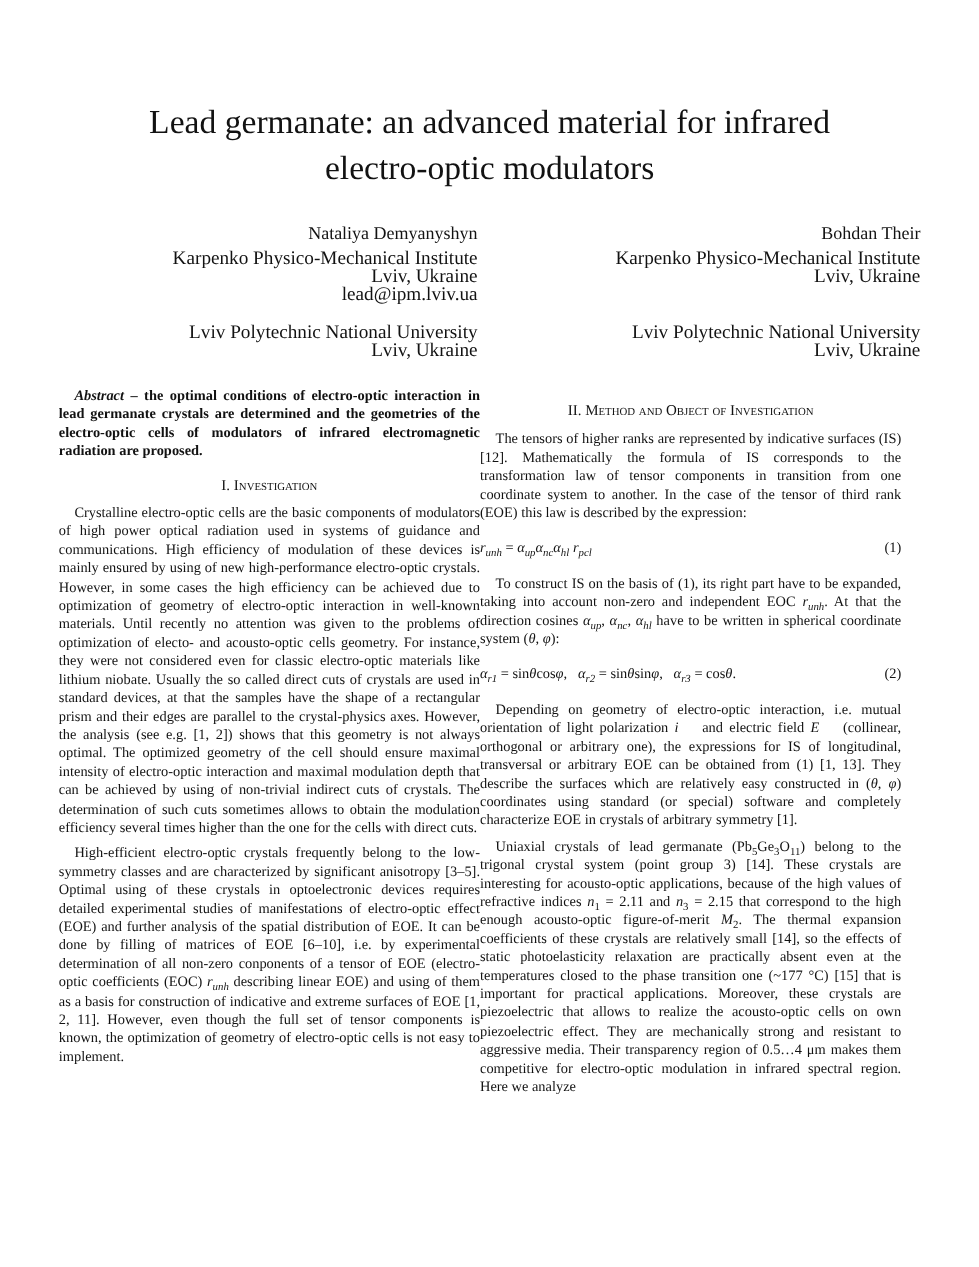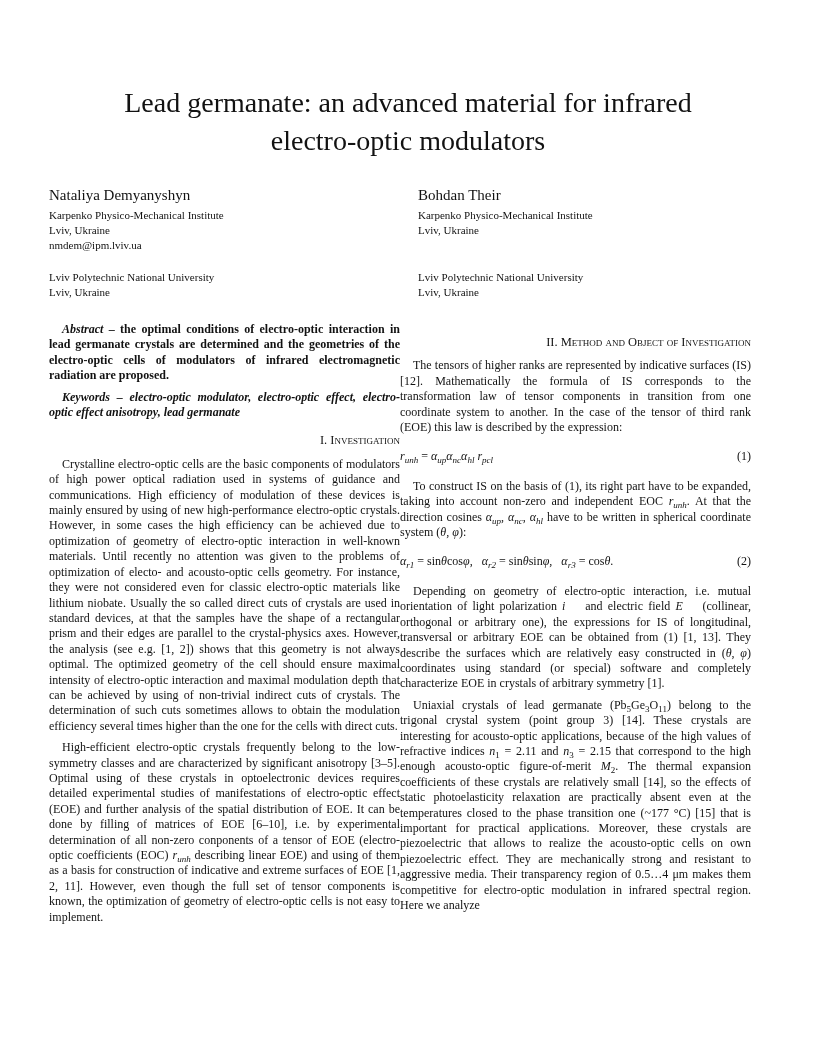--- a/index.html
+++ b/index.html
@@ -27,29 +27,29 @@
   }
   .authors-grid {
     display: grid;
     grid-template-columns: 1fr 1fr;
     row-gap: 17px;
     column-gap: 20px;
     margin: 0 auto 22px auto;
     max-width: 718px;
   }
   .author-block {
-    text-align: left;
+    text-align: right;
   }
   .author-name {
     font-size: 15px;
     line-height: 19px;
     margin-bottom: 3px;
   }
   .author-line {
-    font-size: 11px;
+    font-size: 16px;
     line-height: 15px;
   }
   .columns {
     display: flex;
   }
   .col {
     width: 351px;
     font-size: 12px;
     line-height: 15.4px;
     text-align: justify;
@@ -66,21 +66,21 @@
   }
   .abstract-par .lead {
     font-style: italic;
   }
   .keywords-par {
     font-weight: bold;
     font-style: italic;
   }
   .section-heading {
     font-variant: small-caps;
-    text-align: right;
+    text-align: center;
     text-indent: 0 !important;
     font-size: 12.5px;
     margin: 13px 0 8px 0 !important;
     font-weight: normal;
   }
   .equation {
     position: relative;
     text-align: left;
     margin: 14px 0;
     font-size: 12px;
@@ -103,42 +103,41 @@
 
 <div class="page">
 
   <h1 class="paper-title">Lead germanate: an advanced material for infrared electro-optic modulators</h1>
 
   <div class="authors-grid">
     <div class="author-block">
       <div class="author-name">Nataliya Demyanyshyn</div>
       <div class="author-line">Karpenko Physico-Mechanical Institute</div>
       <div class="author-line">Lviv, Ukraine</div>
-      <div class="author-line">nmdem@ipm.lviv.ua</div>
+      <div class="author-line">lead@ipm.lviv.ua</div>
     </div>
     <div class="author-block">
       <div class="author-name">Bohdan Their</div>
       <div class="author-line">Karpenko Physico-Mechanical Institute</div>
       <div class="author-line">Lviv, Ukraine</div>
     </div>
     <div class="author-block">
       <div class="author-line">Lviv Polytechnic National University</div>
       <div class="author-line">Lviv, Ukraine</div>
     </div>
     <div class="author-block">
       <div class="author-line">Lviv Polytechnic National University</div>
       <div class="author-line">Lviv, Ukraine</div>
     </div>
   </div>
 
   <div class="columns">
 
     <div class="col">
       <p class="abstract-par"><span class="lead">Abstract</span><span> – the optimal conditions of electro-optic interaction in lead germanate crystals are determined and the geometries of the electro-optic cells of modulators of infrared electromagnetic radiation are proposed.</span></p>
-      <p class="keywords-par">Keywords – electro-optic modulator, electro-optic effect, electro-optic effect anisotropy, lead germanate</p>
 
       <p class="section-heading">I. Investigation</p>
 
       <p>Crystalline electro-optic cells are the basic components of modulators of high power optical radiation used in systems of guidance and communications. High efficiency of modulation of these devices is mainly ensured by using of new high-performance electro-optic crystals. However, in some cases the high efficiency can be achieved due to optimization of geometry of electro-optic interaction in well-known materials. Until recently no attention was given to the problems of optimization of electo- and acousto-optic cells geometry. For instance, they were not considered even for classic electro-optic materials like lithium niobate. Usually the so called direct cuts of crystals are used in standard devices, at that the samples have the shape of a rectangular prism and their edges are parallel to the crystal-physics axes. However, the analysis (see e.g. [1, 2]) shows that this geometry is not always optimal. The optimized geometry of the cell should ensure maximal intensity of electro-optic interaction and maximal modulation depth that can be achieved by using of non-trivial indirect cuts of crystals. The determination of such cuts sometimes allows to obtain the modulation efficiency several times higher than the one for the cells with direct cuts.</p>
       <p>High-efficient electro-optic crystals frequently belong to the low-symmetry classes and are characterized by significant anisotropy [3–5]. Optimal using of these crystals in optoelectronic devices requires detailed experimental studies of manifestations of electro-optic effect (EOE) and further analysis of the spatial distribution of EOE. It can be done by filling of matrices of EOE [6–10], i.e. by experimental determination of all non-zero conponents of a tensor of EOE (electro-optic coefficients (EOC) <i>r<sub>unh</sub></i> describing linear EOE) and using of them as a basis for construction of indicative and extreme surfaces of EOE [1, 2, 11]. However, even though the full set of tensor components is known, the optimization of geometry of electro-optic cells is not easy to implement.</p>
     </div>
 
     <div class="col">
       <p class="section-heading">II. Method and Object of Investigation</p>
 

